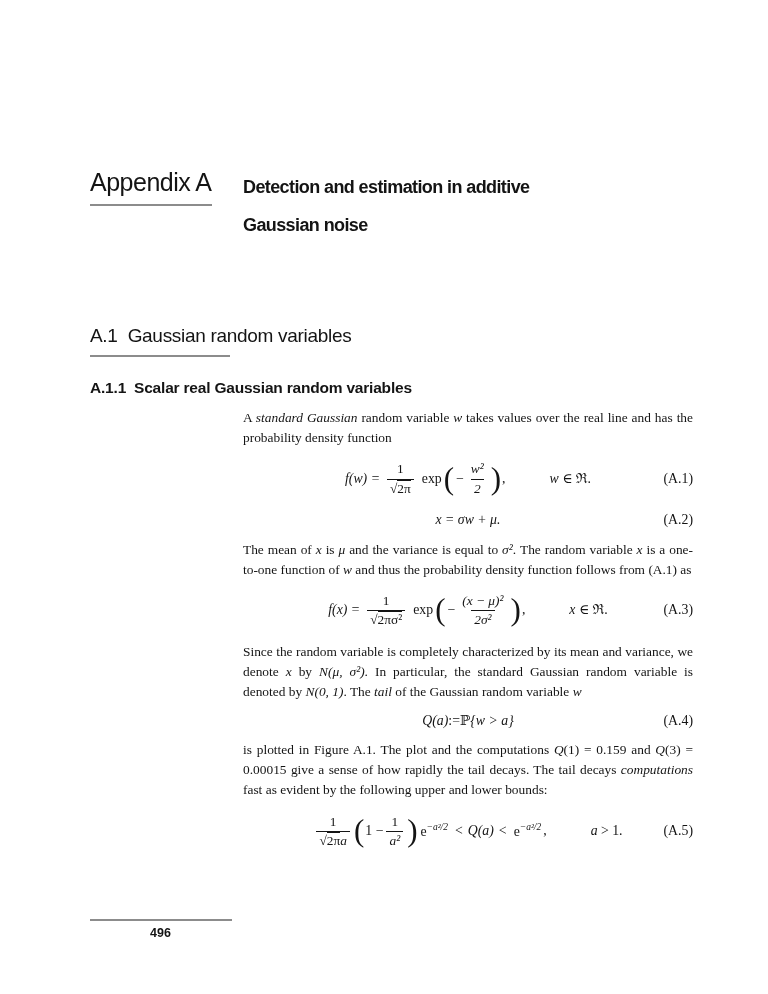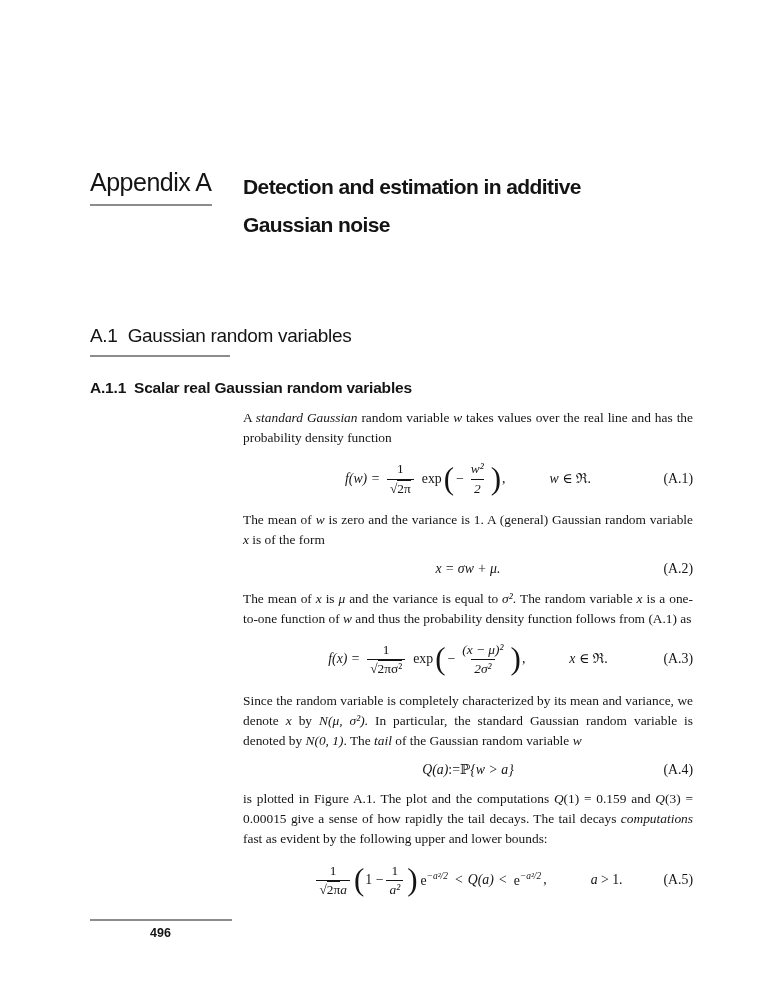--- a/index.html
+++ b/index.html
@@ -22,21 +22,21 @@
     font-family:"Liberation Sans","DejaVu Sans",sans-serif;
     font-size:25px;letter-spacing:-0.5px;
     padding-bottom:7px;
     border-bottom:2px solid #8c8c8c;
     white-space:nowrap;
   }
   .appendix-title{
     margin:0;
     font-family:"Liberation Sans","DejaVu Sans",sans-serif;
     font-weight:bold;
-    font-size:21px;line-height:38px;letter-spacing:-0.6px;
+    font-size:18px;line-height:38px;letter-spacing:-0.6px;
   }
   .title-line{display:block;}
   
   .section-block{margin:80px 75px 0 90px;}
   .section-heading{
     font-family:"Liberation Sans","DejaVu Sans",sans-serif;
     font-weight:normal;font-size:19px;line-height:24px;letter-spacing:-0.3px;
   }
   .section-heading .sec-num{margin-right:10px;}
   .section-rule{width:140px;border-top:2px solid #8c8c8c;margin-top:7px;}
@@ -137,21 +137,20 @@
           <span class="num it">w²</span>
           <span class="den it">2</span>
         </span>
         <span class="bigp">)</span>
         <span>,</span>
       </span>
       <span class="cond"><span class="it">w</span><span> ∈ ℜ.</span></span>
       <span class="eqno">(A.1)</span>
     </div>
 
-    <p><span>The mean of </span><span class="it">w</span><span> is zero and the variance is 1. A (general) Gaussian random variable </span><span class="it">x</span><span> is of the form</span></p>
 
     <div class="eqrow">
       <span class="eqmain it">x = σw + μ.</span>
       <span class="eqno">(A.2)</span>
     </div>
 
     <p><span>The mean of </span><span class="it">x</span><span> is </span><span class="it">μ</span><span> and the variance is equal to </span><span class="it">σ²</span><span>. The random variable </span><span class="it">x</span><span> is a one-to-one function of </span><span class="it">w</span><span> and thus the probability density function follows from (A.1) as</span></p>
 
     <div class="eqrow tall">
       <span class="eqmain">

